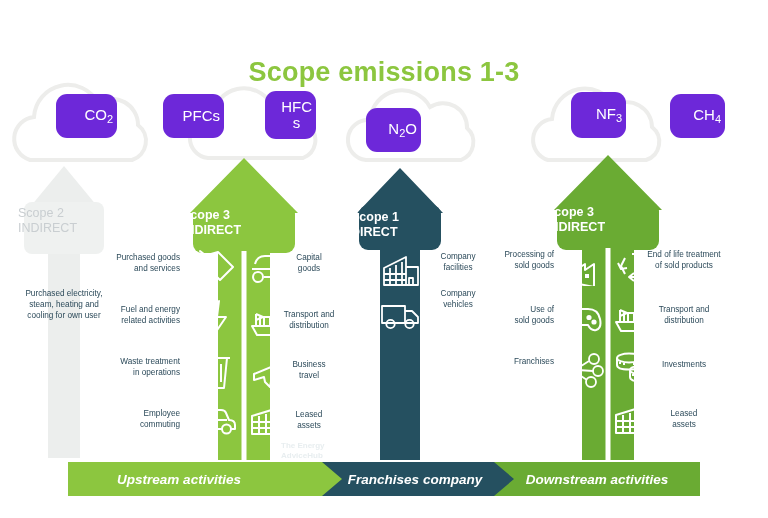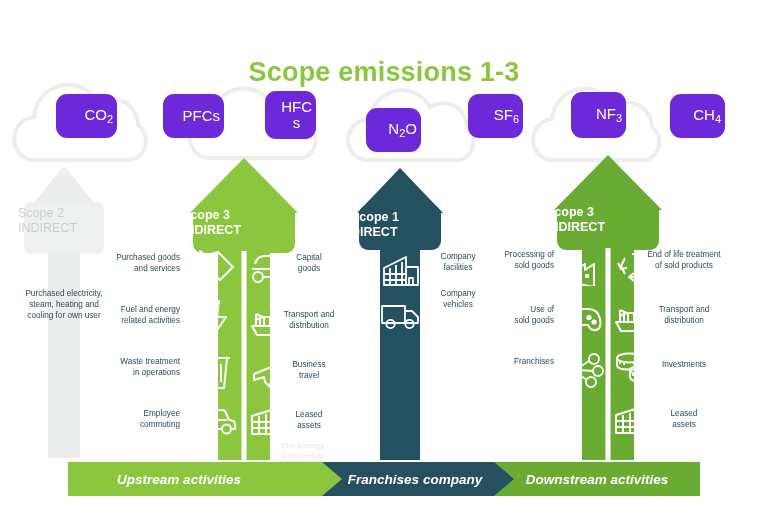--- a/index.html
+++ b/index.html
@@ -76,23 +76,20 @@
     <span>CO<sub>2</sub></span>
   </div>
   <div class="gas" style="left:163px;top:94px;width:61px;height:44px;">
     <span>PFCs</span>
   </div>
   <div class="gas" style="left:265px;top:91px;width:51px;height:48px;">
     <span>HFC<br>s</span>
   </div>
   <div class="gas" style="left:366px;top:108px;width:55px;height:44px;">
     <span>N<sub>2</sub>O</span>
-  </div>
-  <div class="gas" style="left:468px;top:94px;width:55px;height:44px;">
-    <span>SF<sub>6</sub></span>
   </div>
   <div class="gas" style="left:571px;top:92px;width:55px;height:46px;">
     <span>NF<sub>3</sub></span>
   </div>
   <div class="gas" style="left:670px;top:94px;width:55px;height:44px;">
     <span>CH<sub>4</sub></span>
   </div>
 
   <div class="col" style="left:18px;top:160px;width:92px;height:300px;">
     <svg width="92" height="300" viewBox="0 0 92 300">

